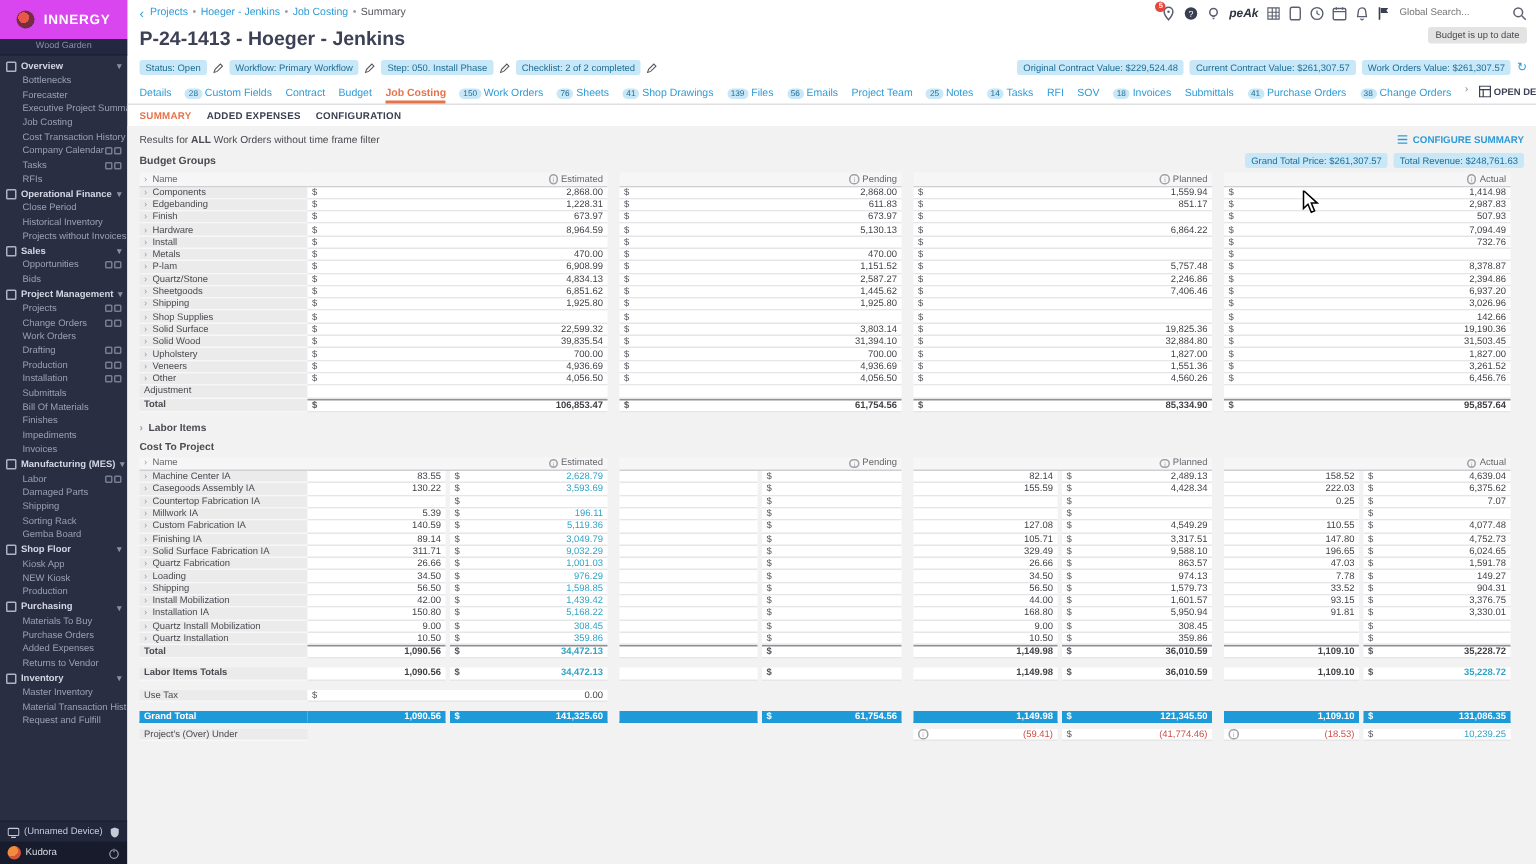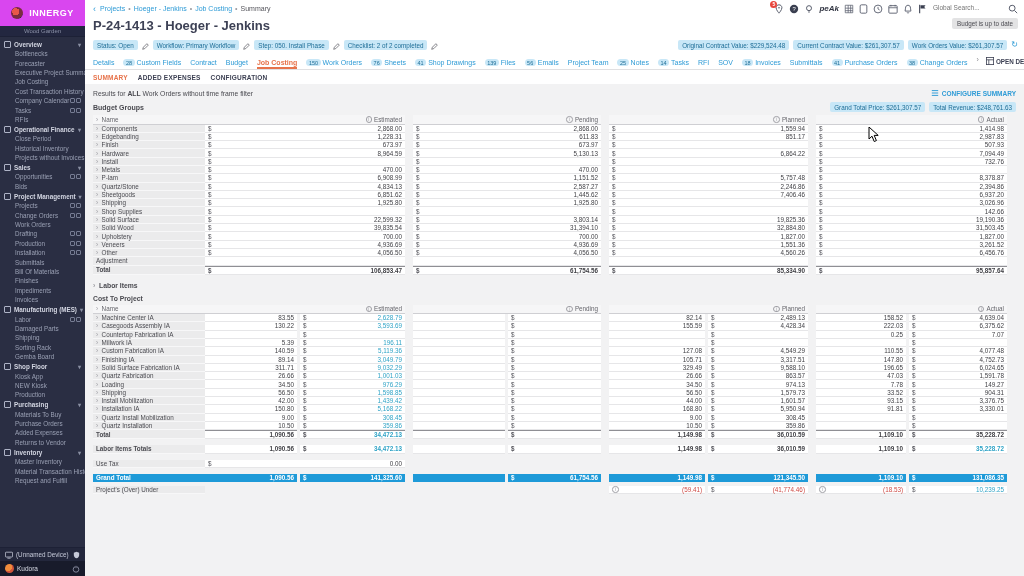--- a/index.html
+++ b/index.html
@@ -26,21 +26,21 @@
   .push{margin-left:auto;}
   svg.ic{display:block;}
 
   
   .main{flex:1;display:flex;flex-direction:column;background:#fff;min-width:0;}
   .topbar{height:17px;display:flex;align-items:center;padding:0 6px 0 8px;}
   .crumb{font-size:7px;color:#2e9bd6;display:flex;align-items:center;gap:3px;white-space:nowrap;}
   .crumb .back{color:#2e9bd6;font-size:9px;margin-right:1px;}
   .crumb .sep{color:#9a9aa0;}
   .crumb .cur{color:#55555c;}
-  .hicons{margin-left:auto;display:flex;align-items:flex-start;gap:5px;}
+  .hicons{margin-left:auto;display:flex;align-items:center;gap:5px;}
   .badge-wrap{position:relative;}
   .red-badge{position:absolute;top:-3px;left:-4px;background:#e8453c;color:#fff;font-size:5px;width:7px;height:7px;border-radius:50%;text-align:center;line-height:7px;font-weight:bold;}
   .peak{font-weight:bold;font-size:8px;color:#2f3340;font-style:italic;}
   .gsearch{border:none;outline:none;font-size:6.5px;color:#8a8a90;width:70px;font-family:"Liberation Sans",sans-serif;}
 
   .title-row{display:flex;align-items:flex-start;padding:1px 6px 0 8px;}
   .p-title{font-size:13px;font-weight:bold;color:#3d4155;}
   .gray-chip{background:#e3e3e4;color:#4a4a50;font-size:6.3px;padding:2px 5px;border-radius:2px;margin-left:auto;}
 
   .chips-row{display:flex;align-items:center;gap:4px;padding:3px 6px 0 8px;}

